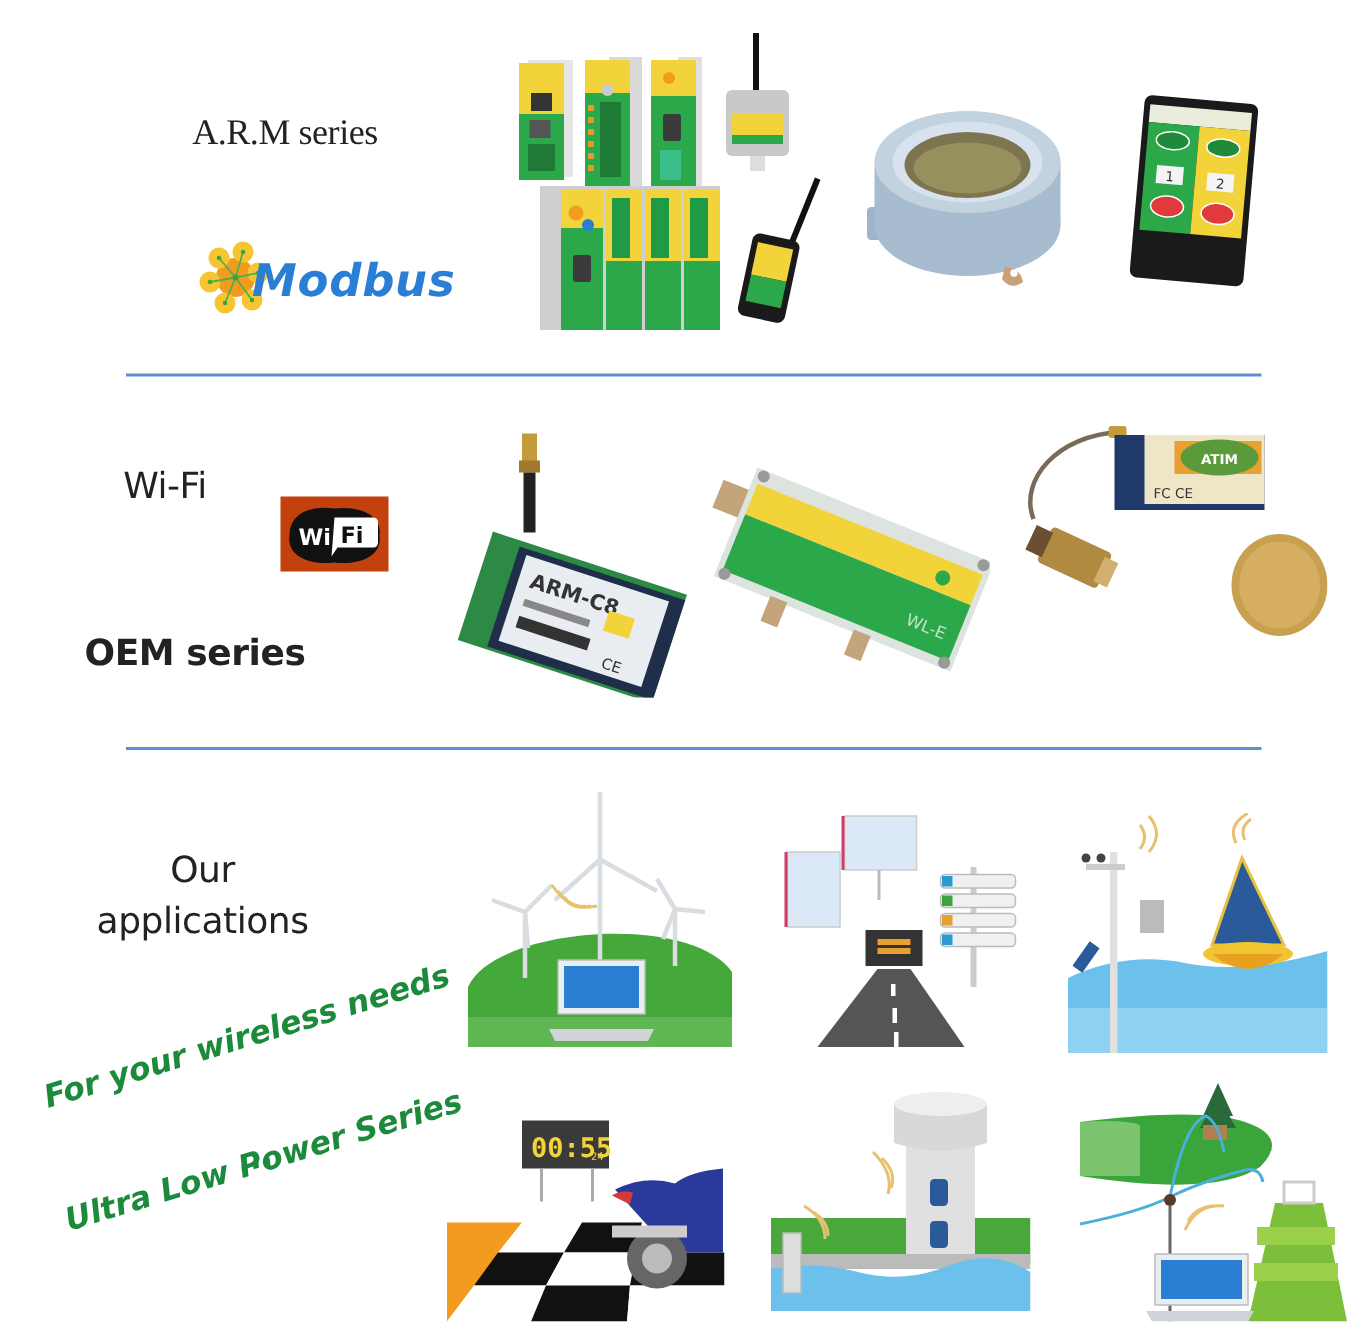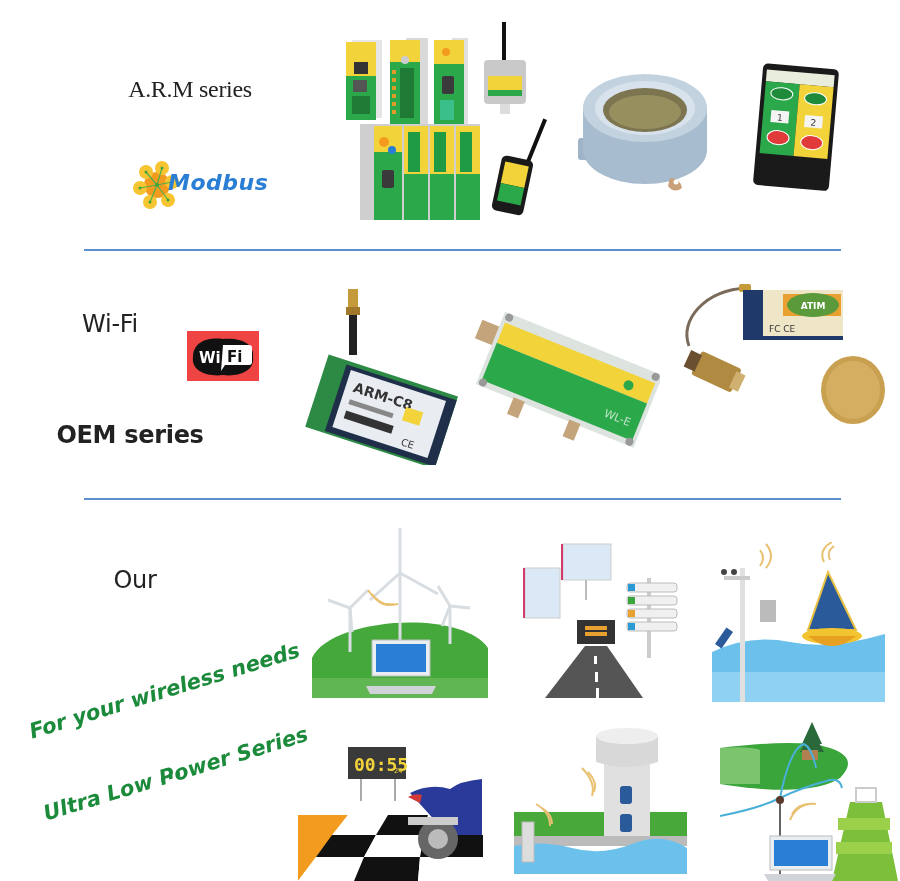--- a/index.html
+++ b/index.html
@@ -38,21 +38,21 @@
     <g fill="#3aa53a">
         <circle cx="25" cy="25" r="2"></circle>
         <circle cx="14" cy="12" r="1.5"></circle>
         <circle cx="30" cy="8" r="1.5"></circle>
         <circle cx="40" cy="22" r="1.5"></circle>
         <circle cx="36" cy="40" r="1.5"></circle>
         <circle cx="18" cy="42" r="1.5"></circle>
         <circle cx="8" cy="28" r="1.5"></circle>
       </g>
   </svg>
-  <span style="position:absolute; left:36px; top:10px; font-family:'DejaVu Sans',sans-serif; font-weight:bold; font-style:italic; font-size:22px; color:#2a7fd4; letter-spacing:0.5px;">Modbus</span>
+  <span style="position:absolute; left:36px; top:10px; font-family:'DejaVu Sans',sans-serif; font-weight:bold; font-style:italic; font-size:30px; color:#2a7fd4; letter-spacing:0.5px;">Modbus</span>
 </div>
 
 <div class="abs" style="left:340px; top:18px; width:210px; height:210px;">
   <svg width="210" height="210" viewBox="0 0 210 210">
 
     <g>
       <rect x="12" y="22" width="30" height="78" fill="#e6e6e6"></rect>
       <rect x="6" y="24" width="30" height="78" fill="#2aa84a"></rect>
       <rect x="6" y="24" width="30" height="34" fill="#f2d43a"></rect>
       <rect x="14" y="44" width="14" height="12" fill="#333"></rect>
@@ -150,21 +150,21 @@
       <ellipse cx="31" cy="77" rx="11" ry="7" fill="#e03a3a" stroke="#fff" stroke-width="1"></ellipse>
       <ellipse cx="65" cy="79" rx="11" ry="7" fill="#e03a3a" stroke="#fff" stroke-width="1"></ellipse>
     </g>
   </svg>
 </div>
 
 <div class="sep" style="top:249px;"></div>
 
 <div class="abs label" style="left:70px; top:307px; width:80px; text-align:center;">Wi-Fi</div>
 
-<div class="abs" style="left:187px; top:331px; width:72px; height:50px; background:#ef4444;">
+<div class="abs" style="left:187px; top:331px; width:72px; height:50px; background:#c2410c;">
   <svg width="72" height="50" viewBox="0 0 72 50">
     <path d="M6 26 C6 10 22 6 36 8 C52 6 68 12 66 26 C68 40 52 46 36 44 C20 46 4 40 6 26 Z" fill="#111"></path>
     <text x="12" y="32" font-size="15" font-weight="bold" fill="#fff" font-family="DejaVu Sans, sans-serif">Wi</text>
     <path d="M36 14 h26 a3 3 0 0 1 3 3 v14 a3 3 0 0 1 -3 3 h-24 l-4 6 z" fill="#fff"></path>
     <text x="40" y="31" font-size="15" font-weight="bold" fill="#111" font-family="DejaVu Sans, sans-serif">Fi</text>
   </svg>
 </div>
 
 <div class="abs label" style="left:50px; top:418px; width:160px; text-align:center;font-weight:bold;">OEM series</div>
 
@@ -222,20 +222,21 @@
     <text x="104" y="52" font-size="9" fill="#333" font-family="DejaVu Sans, sans-serif">FC CE</text>
     <ellipse cx="188" cy="110" rx="32" ry="34" fill="#c8a050"></ellipse>
     <ellipse cx="188" cy="110" rx="27" ry="29" fill="#d6ae62"></ellipse>
   </svg>
 </div>
 
 <div class="sep" style="top:498px;"></div>
 
 <div class="abs label" style="left:60px; top:563px; width:150px;">
   <div>Our</div>
+  <div>applications</div>
 </div>
 
 <div class="abs" style="left:20px; top:680px; width:290px; height:150px;">
   <div class="slogan abs" style="left:10px; top:40px; transform:rotate(-17deg); transform-origin:left center;">For your wireless  needs</div>
   <div class="slogan abs" style="left:138px; top:80px; transform:rotate(-17deg);">...</div>
   <div class="slogan abs" style="left:24px; top:122px; transform:rotate(-17deg); transform-origin:left center;">Ultra Low Power Series</div>
 </div>
 
 <div class="abs" style="left:310px; top:528px; width:180px; height:170px;">
   <svg width="180" height="170" viewBox="0 0 180 170">

